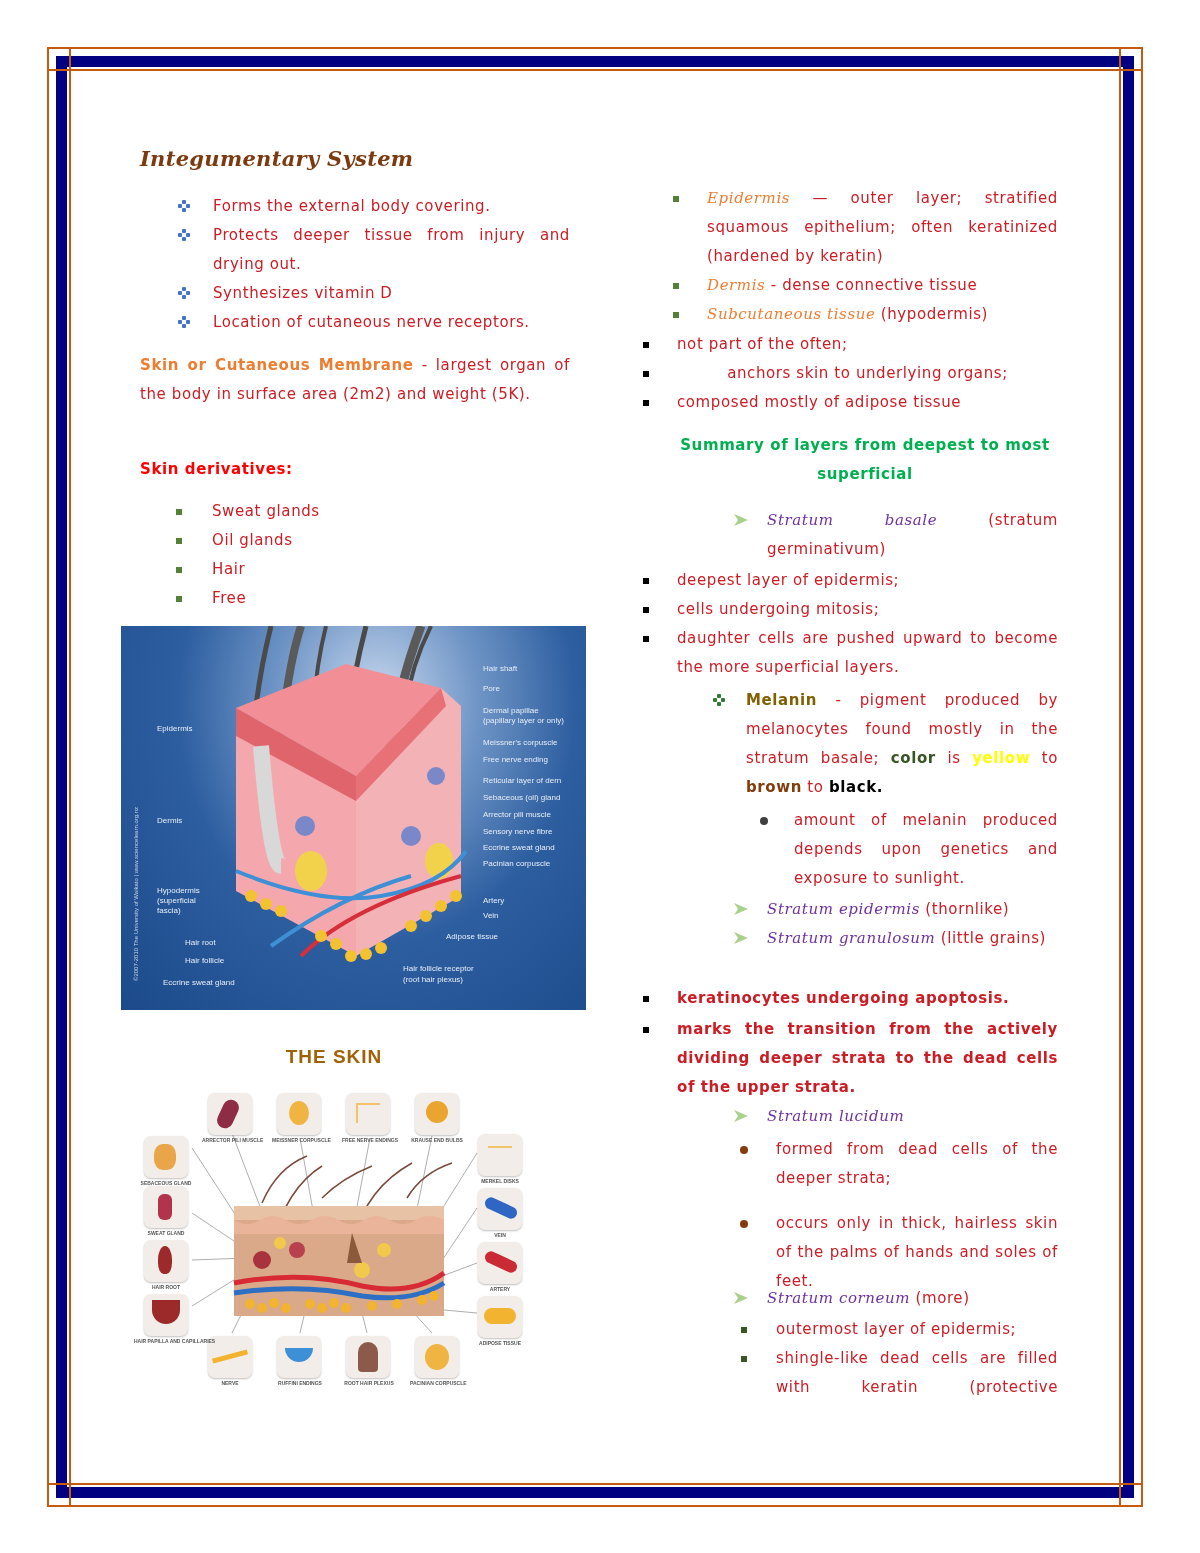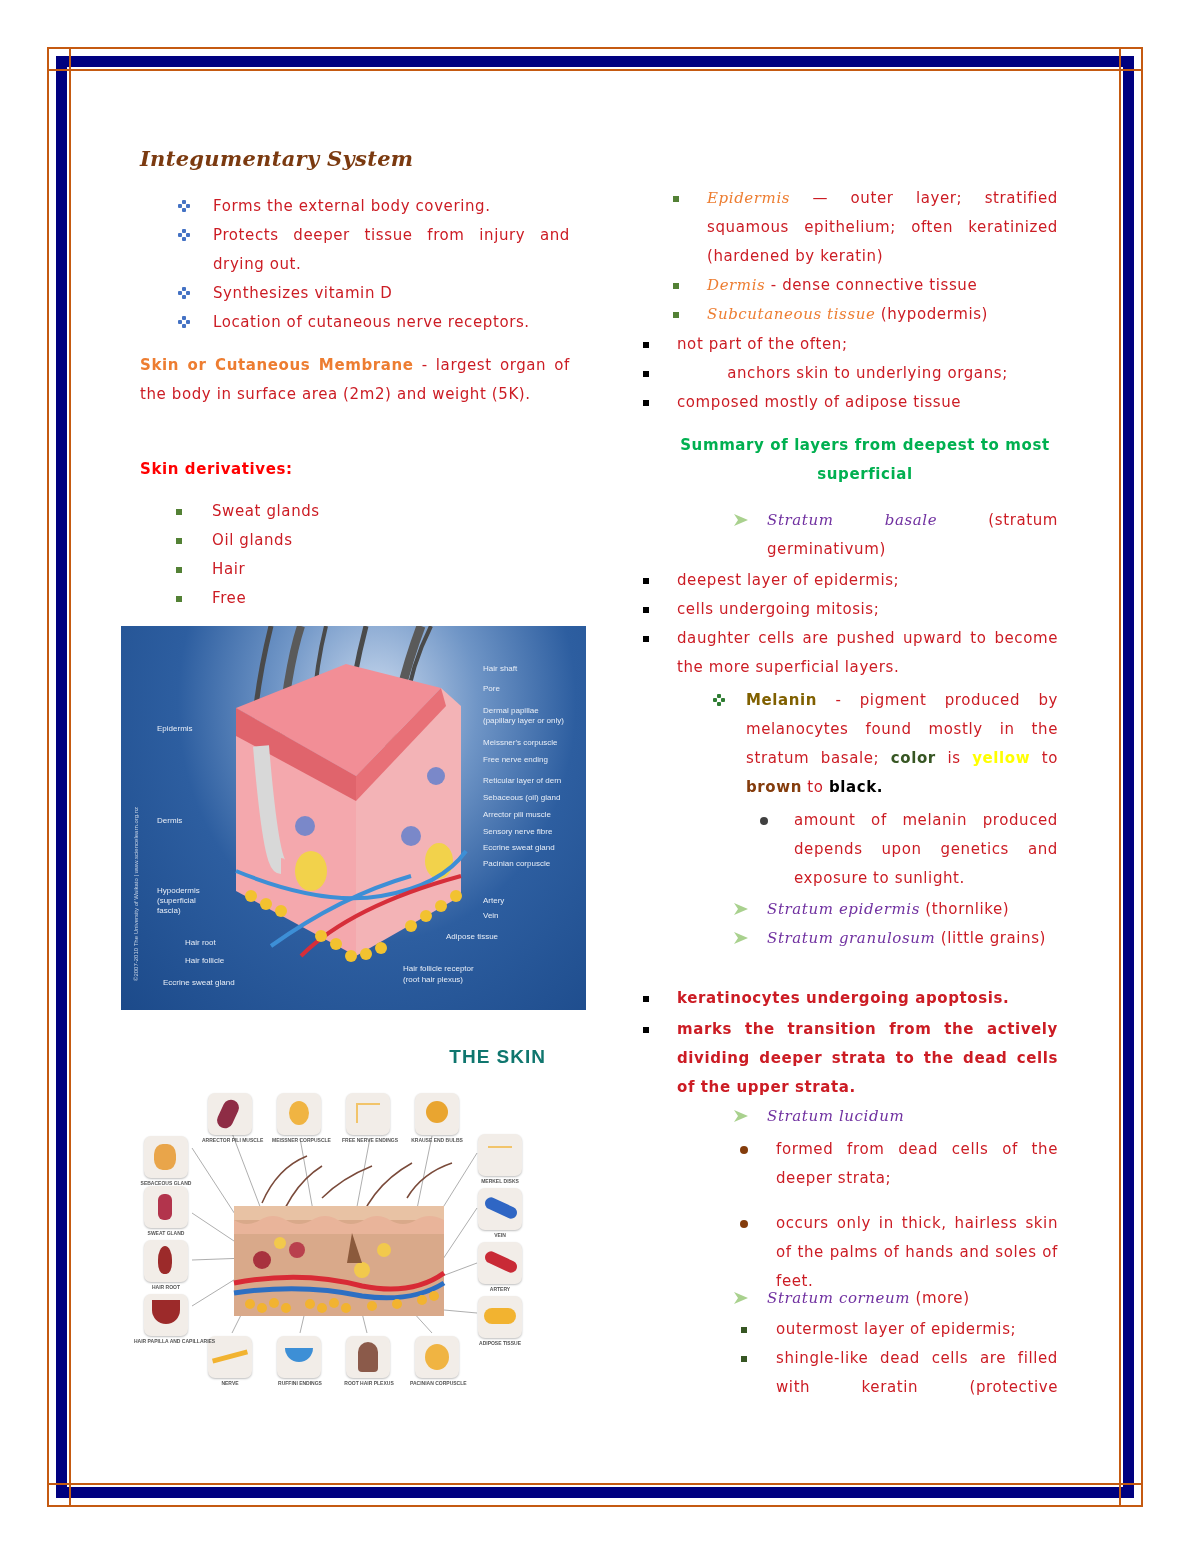--- a/index.html
+++ b/index.html
@@ -219,21 +219,21 @@
   <div class="lbl1" style="left:362px;top:233px;">Pacinian corpuscle</div>
   <div class="lbl1" style="left:362px;top:270px;">Artery</div>
   <div class="lbl1" style="left:362px;top:285px;">Vein</div>
   <div class="lbl1" style="left:325px;top:306px;">Adipose tissue</div>
   <div class="lbl1" style="left:282px;top:338px;">Hair follicle receptor</div>
   <div class="lbl1" style="left:282px;top:349px;">(root hair plexus)</div>
   <div class="lbl1" style="left:-150px;top:185px;transform:rotate(-90deg);font-size:6px;color:#c8d4e6;width:330px;">©2007-2010 The University of Waikato | www.sciencelearn.org.nz</div>
 </div>
 
 <div class="fig2">
-  <div style="position:absolute;left:0;width:424px;top:8px;text-align:right;font-family:'Liberation Sans',sans-serif;font-weight:bold;font-size:19px;letter-spacing:1px;color:#0f766e;">THE SKIN</div>
+  <div style="position:absolute;left:0;width:424px;top:8px;text-align:center;font-family:'Liberation Sans',sans-serif;font-weight:bold;font-size:19px;letter-spacing:1px;color:#a16207;">THE SKIN</div>
   <svg width="424" height="355" viewBox="0 0 424 355" style="position:absolute;left:0;top:0;">
 
     <g stroke="#777" stroke-width="0.6">
       <line x1="70" y1="110" x2="135" y2="210"></line>
         <line x1="110" y1="95" x2="150" y2="200"></line>
       <line x1="178" y1="100" x2="195" y2="195"></line>
         <line x1="248" y1="100" x2="230" y2="195"></line>
       <line x1="310" y1="98" x2="290" y2="195"></line>
         <line x1="355" y1="115" x2="305" y2="195"></line>
       <line x1="70" y1="175" x2="130" y2="215"></line>

